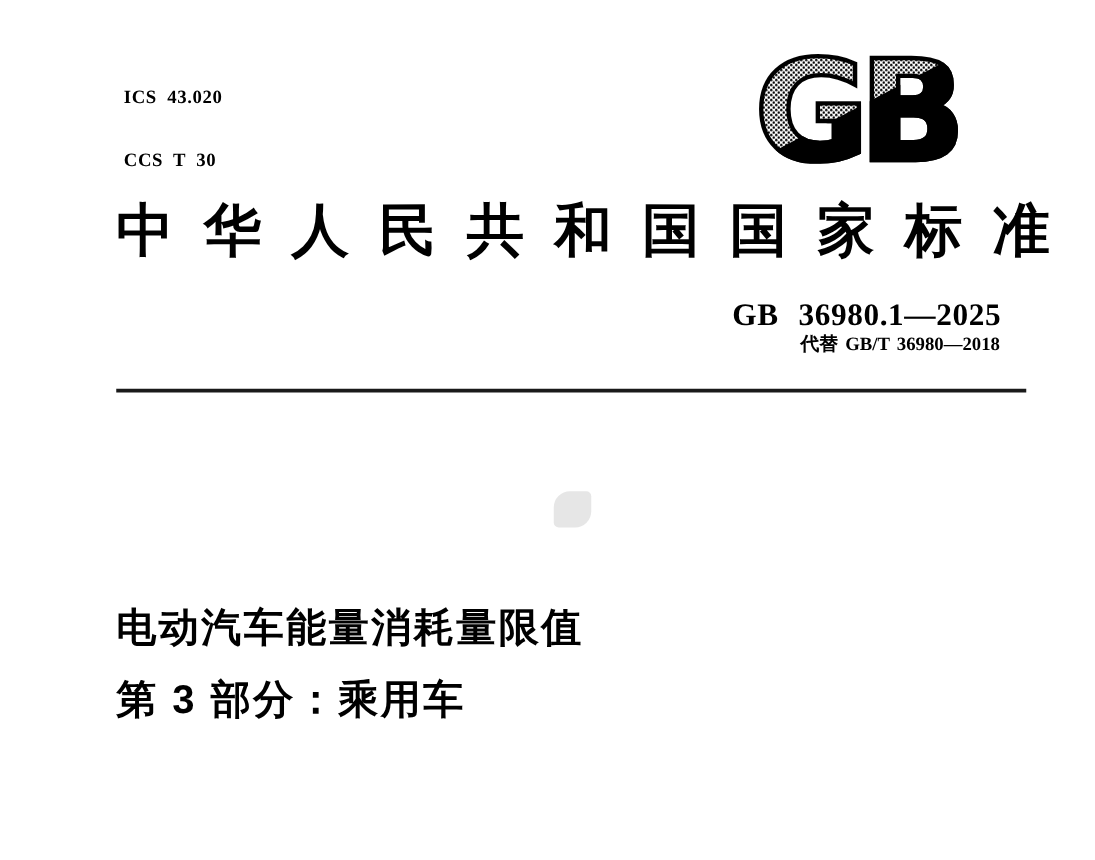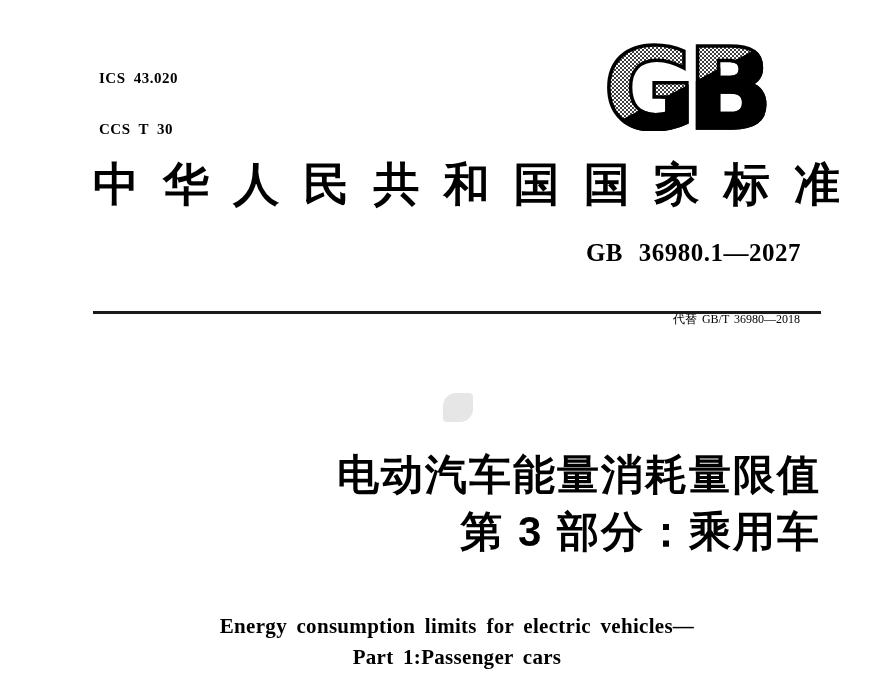--- a/index.html
+++ b/index.html
@@ -48,44 +48,43 @@
     right:75px;top:238px;
     font-family:"Liberation Serif", serif;
     font-weight:bold;
     font-size:25px;line-height:1.2;
     word-spacing:9px;
     letter-spacing:0.5px;
   }
   .replaces{
     right:76px;top:267px;
     font-family:"Liberation Serif", serif;
-    font-weight:normal;
-    font-size:12px;line-height:1.2;
+    font-weight:bold;
+    font-size:15px;line-height:1.2;
     word-spacing:2px;
-    margin-top:45px;
   }
 
   .rule{
     left:93px;top:311px;width:728px;height:3px;
     background:#1a1a1a;
   }
 
   .watermark{
     left:443px;top:393px;width:30px;height:29px;
     background:#e6e6e6;
     border-radius:13px 4px 13px 4px;
   }
 
   
   .title-cn{
-    left:93px;top:446px;width:728px;
-    text-align:right;
+    left:93px;top:474px;width:728px;
+    text-align:left;
     font-family:"Liberation Sans", sans-serif;
     font-weight:bold;
-    font-size:42px;line-height:57px;
+    font-size:32px;line-height:57px;
     letter-spacing:2px;
   }
 
   
   .title-en{
     left:93px;top:611px;width:728px;
     text-align:center;
     font-family:"Liberation Serif", serif;
     font-weight:bold;
     font-size:21px;line-height:31px;
@@ -127,31 +126,27 @@
       <span>民</span>
       <span>共</span>
       <span>和</span>
       <span>国</span>
       <span>国</span>
       <span>家</span>
       <span>标</span>
       <span>准</span>
     </div>
 
-  <div class="abs std-number">GB 36980.1—2027</div>
+  <div class="abs std-number">GB 36980.1—2025</div>
 
   <div class="abs replaces">代替 GB/T 36980—2018</div>
 
   <div class="abs rule"></div>
 
   <div class="abs watermark"></div>
 
   <div class="abs title-cn">
     <div>电动汽车能量消耗量限值</div>
     <div>第 3 部分：乘用车</div>
   </div>
 
-  <div class="abs title-en">
-    <div>Energy consumption limits for electric vehicles—</div>
-    <div>Part 1:Passenger cars</div>
-  </div>
 
 </div>
 
 </body></html>

